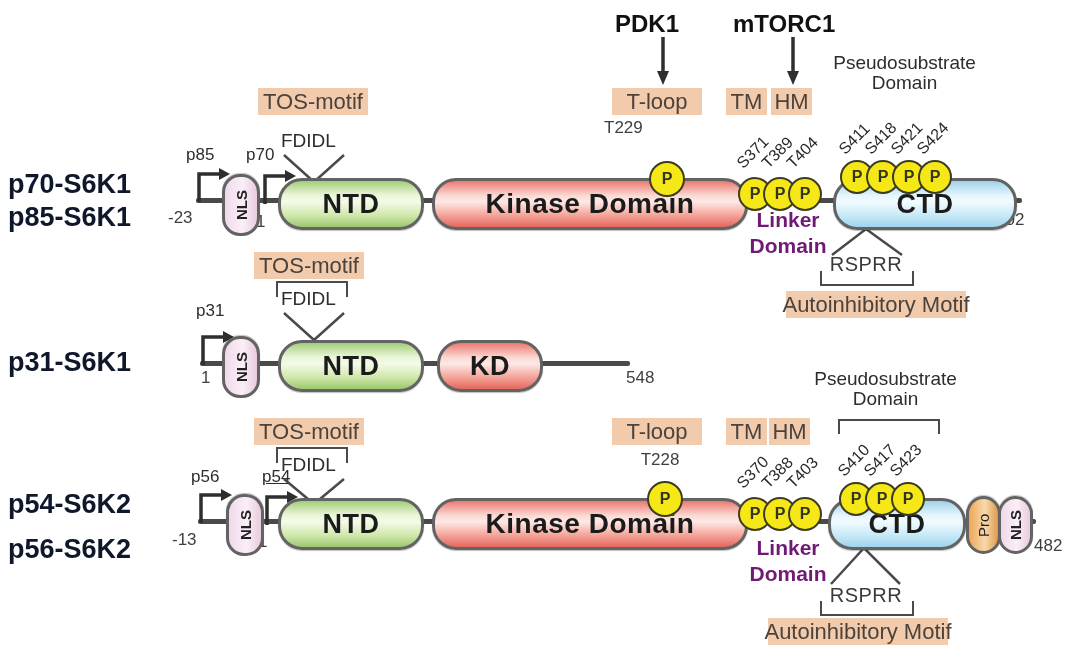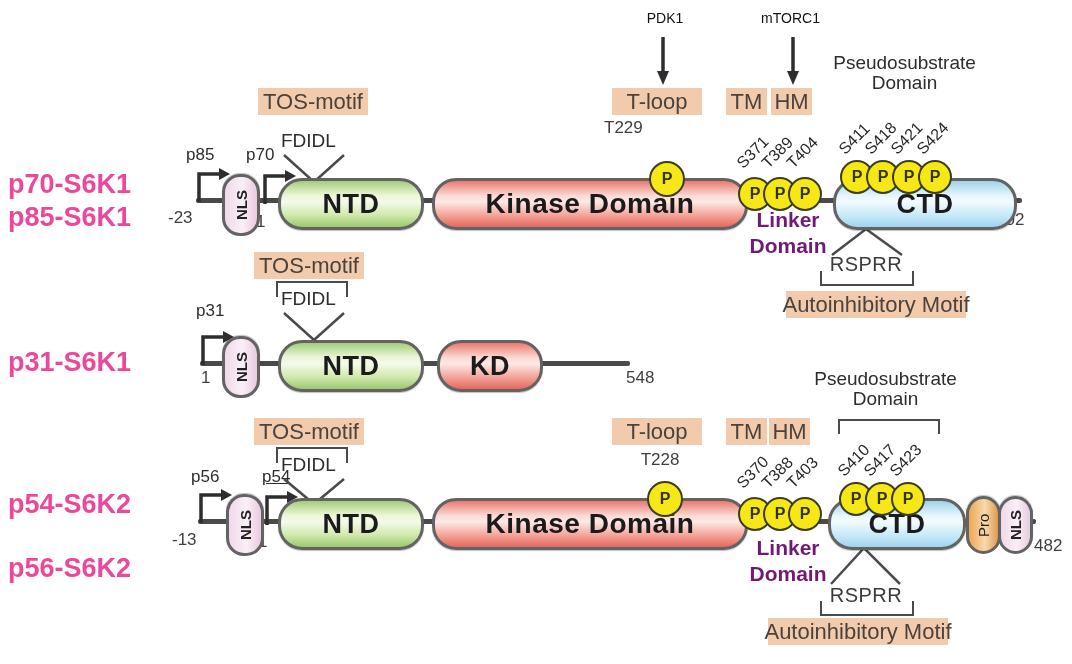--- a/index.html
+++ b/index.html
@@ -37,35 +37,35 @@
     position:absolute;border-radius:50%;background:var(--phospho-yellow,#f6e817);
     border:2.5px solid #3c3c20;display:flex;align-items:center;justify-content:center;
     font-weight:700;font-size:16px;color:#33331f;z-index:5;
   }
   
   .peach{
     position:absolute;background:var(--peach,#f2cbad);display:flex;align-items:center;justify-content:center;
     font-size:22px;color:#4b423c;z-index:2;white-space:nowrap;
   }
   .lbl{position:absolute;white-space:nowrap;z-index:2;}
-  .name{font-size:27px;font-weight:700;color:#ec4899;line-height:33px;}
+  .name{font-size:27px;font-weight:700;color:#0f172a;line-height:33px;}
   .num{font-size:17px;color:#3f3f3f;}
   .small{font-size:17px;color:#2d2d2d;}
   .seq{font-size:19px;color:#2d2d2d;}
   .rsprr{font-size:20px;color:#3a3a3a;letter-spacing:.5px;}
   .bold2{font-size:21px;font-weight:700;color:#701a75;line-height:26px;text-align:center;}
   .pseudo{font-size:19px;color:#2d2d2d;line-height:20px;text-align:center;}
   .diag{
     position:absolute;font-size:16px;color:#272727;white-space:nowrap;
     height:18px;line-height:18px;transform:rotate(-45deg);transform-origin:0% 100%;z-index:6;
   }
   .bracket-under{position:absolute;border:2.5px solid #4a4a4a;border-top:none;z-index:2;}
   .bracket-over{position:absolute;border:2.5px solid #4a4a4a;border-bottom:none;z-index:2;}
   .conn{position:absolute;z-index:2;}
-  .reg{font-size:14px;font-weight:400;color:#111;text-align:center;}
+  .reg{font-size:24px;font-weight:700;color:#111;text-align:left;}
 </style>
 </head>
 <body>
 
 <div class="canvas">
 
   <div class="lbl reg abs" style="left:615px;top:10px;width:100px;">PDK1</div>
   <div class="lbl reg abs" style="left:733px;top:10px;width:115px;">mTORC1</div>
   <svg class="conn" style="left:655px;top:36px;" width="16" height="50" viewBox="0 0 16 50">
     <line x1="8" y1="1" x2="8" y2="37" stroke="#2e2e2e" stroke-width="3.5"></line>
@@ -172,21 +172,21 @@
     <svg class="conn" style="left:278px;top:310px;" width="72" height="32" viewBox="0 0 72 32">
       <path d="M6,3 L36,30 L66,3" stroke="#4a4a4a" stroke-width="2.5" fill="none"></path>
     </svg>
 
     <div class="pill green big" style="left:278px;top:340px;width:140px;height:46px;">NTD</div>
     <div class="pill red big" style="left:437px;top:340px;width:100px;height:46px;">KD</div>
   </div>
 
   <div>
     <div class="lbl name" style="left:8px;top:488px;">p54-S6K2</div>
-    <div class="lbl name" style="left:8px;top:552px;text-align:right;">p56-S6K2</div>
+    <div class="lbl name" style="left:8px;top:533px;text-align:right;">p56-S6K2</div>
 
     <div class="seg" style="left:198px;top:519px;width:838px;"></div>
 
     <div class="lbl num" style="left:172px;top:530px;">-13</div>
     <div class="lbl num" style="left:258px;top:532px;">1</div>
     <div class="lbl num" style="left:1034px;top:536px;">482</div>
 
     <div class="lbl small" style="left:191px;top:467px;">p56</div>
     <div class="lbl small" style="left:262px;top:467px;text-decoration:underline;">p54</div>
     <svg class="conn" style="left:198px;top:487px;" width="36" height="36" viewBox="0 0 36 36">

